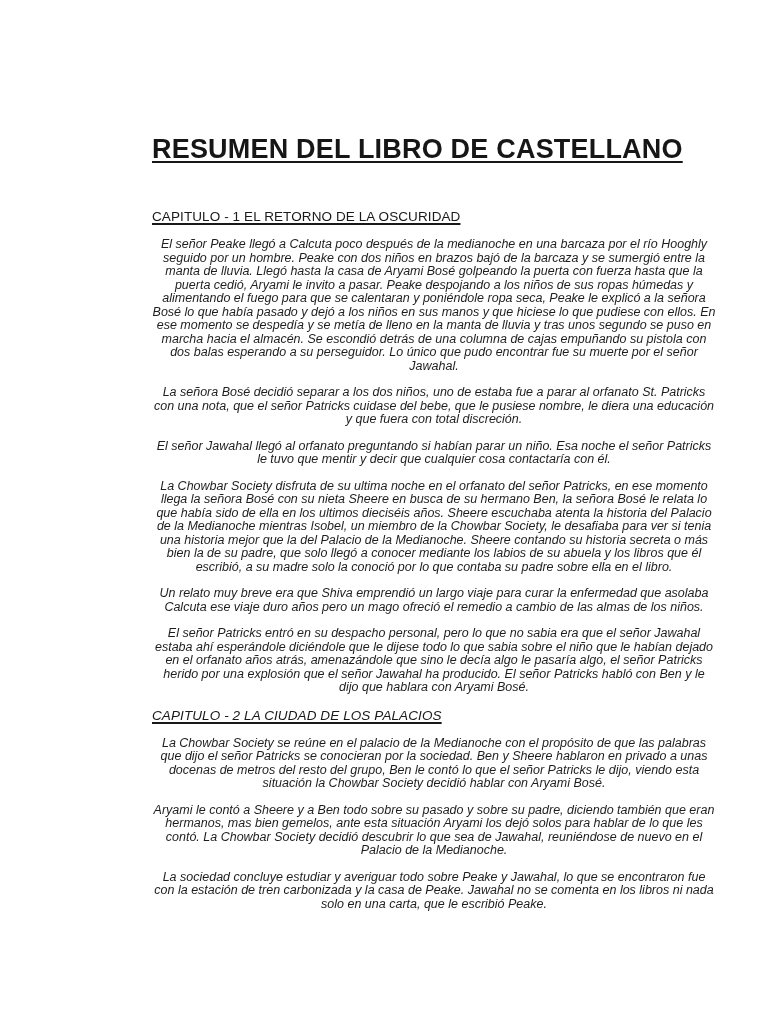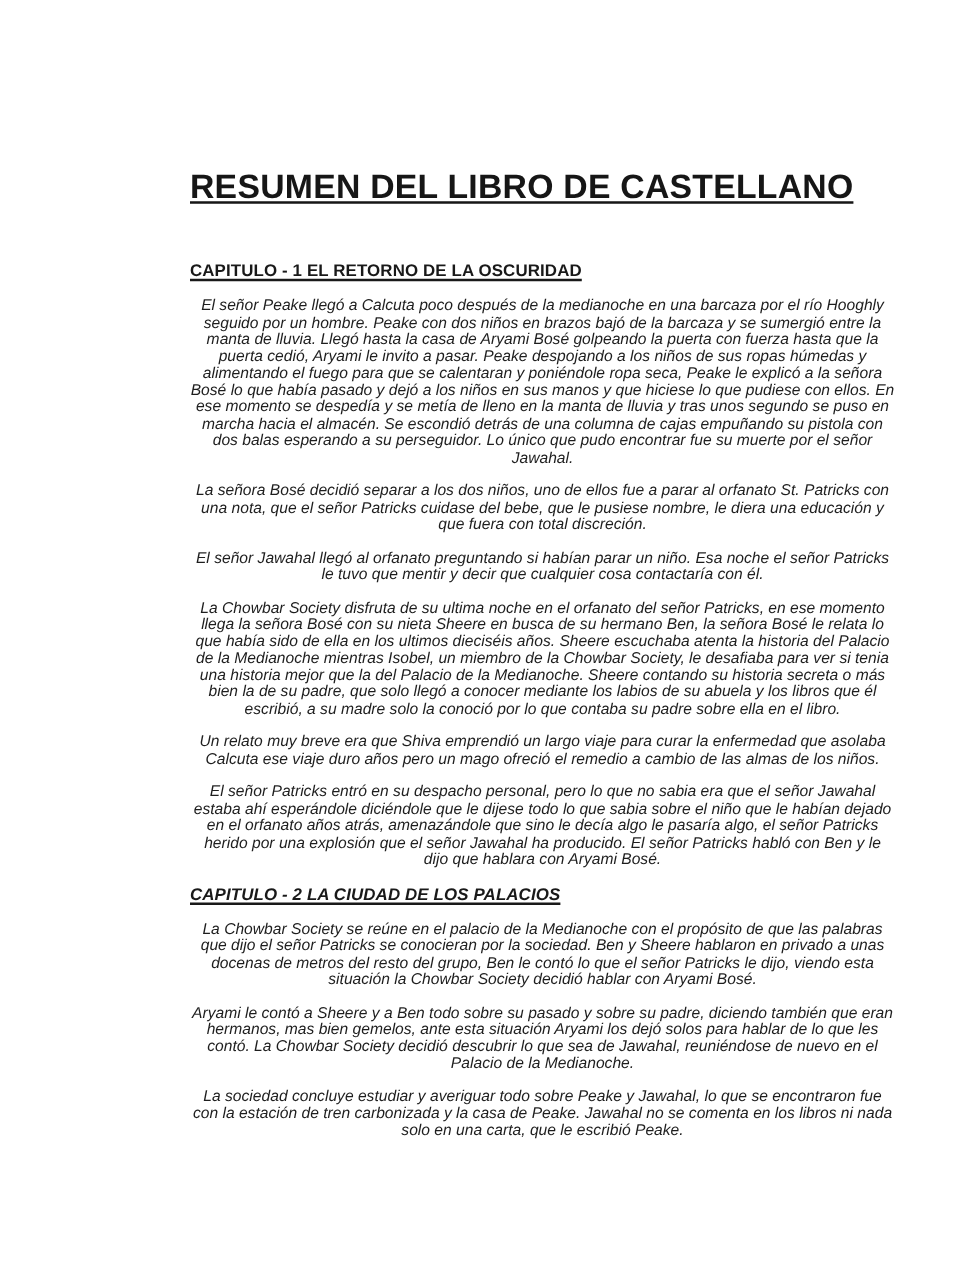--- a/index.html
+++ b/index.html
@@ -23,21 +23,21 @@
     letter-spacing: 0.2px;
     text-decoration: underline;
     text-decoration-thickness: 2px;
     text-underline-offset: 3px;
     color: #161616;
     margin: 0 0 44px 0;
     white-space: nowrap;
   }
   .chapter-heading {
     font-size: 13.5px;
-    font-weight: bold;
+    font-weight: normal;
     text-decoration: underline;
     text-decoration-thickness: 1.5px;
     text-underline-offset: 2px;
     color: #191919;
     margin: 6px 0 14px 0;
     letter-spacing: 0.1px;
   }
   .chapter-heading.italic { font-style: italic; }
   .body-para {
     font-size: 12.5px;
@@ -53,21 +53,21 @@
 </head>
 <body>
 
 <div class="page">
 
   <h1 class="doc-title">RESUMEN DEL LIBRO DE CASTELLANO</h1>
 
   <section class="section">
     <h2 class="chapter-heading">CAPITULO - 1 EL RETORNO DE LA OSCURIDAD</h2>
     <p class="body-para">El señor Peake llegó a Calcuta poco después de la medianoche en una barcaza por el río Hooghly seguido por un hombre. Peake con dos niños en brazos bajó de la barcaza y se sumergió entre la manta de lluvia. Llegó hasta la casa de Aryami Bosé golpeando la puerta con fuerza hasta que la puerta cedió, Aryami le invito a pasar. Peake despojando a los niños de sus ropas húmedas y alimentando el fuego para que se calentaran y poniéndole ropa seca, Peake le explicó a la señora Bosé lo que había pasado y dejó a los niños en sus manos y que hiciese lo que pudiese con ellos. En ese momento se despedía y se metía de lleno en la manta de lluvia y tras unos segundo se puso en marcha hacia el almacén. Se escondió detrás de una columna de cajas empuñando su pistola con dos balas esperando a su perseguidor. Lo único que pudo encontrar fue su muerte por el señor Jawahal.</p>
-    <p class="body-para">La señora Bosé decidió separar a los dos niños, uno de ellos fue a parar al orfanato St. Patricks con una nota, que el señor Patricks cuidase del bebe, que le pusiese nombre, le diera una educación y que fuera con total discreción.</p>
+    <p class="body-para">La señora Bosé decidió separar a los dos niños, uno de estaba fue a parar al orfanato St. Patricks con una nota, que el señor Patricks cuidase del bebe, que le pusiese nombre, le diera una educación y que fuera con total discreción.</p>
     <p class="body-para">El señor Jawahal llegó al orfanato preguntando si habían parar un niño. Esa noche el señor Patricks le tuvo que mentir y decir que cualquier cosa contactaría con él.</p>
   </section>
 
   <section class="section">
     <p class="body-para">La Chowbar Society disfruta de su ultima noche en el orfanato del señor Patricks, en ese momento llega la señora Bosé con su nieta Sheere en busca de su hermano Ben, la señora Bosé le relata lo que había sido de ella en los ultimos dieciséis años. Sheere escuchaba atenta la historia del Palacio de la Medianoche mientras Isobel, un miembro de la Chowbar Society, le desafiaba para ver si tenia una historia mejor que la del Palacio de la Medianoche. Sheere contando su historia secreta o más bien la de su padre, que solo llegó a conocer mediante los labios de su abuela y los libros que él escribió, a su madre solo la conoció por lo que contaba su padre sobre ella en el libro.</p>
     <p class="body-para">Un relato muy breve era que Shiva emprendió un largo viaje para curar la enfermedad que asolaba Calcuta ese viaje duro años pero un mago ofreció el remedio a cambio de las almas de los niños.</p>
     <p class="body-para">El señor Patricks entró en su despacho personal, pero lo que no sabia era que el señor Jawahal estaba ahí esperándole diciéndole que le dijese todo lo que sabia sobre el niño que le habían dejado en el orfanato años atrás, amenazándole que sino le decía algo le pasaría algo, el señor Patricks herido por una explosión que el señor Jawahal ha producido. El señor Patricks habló con Ben y le dijo que hablara con Aryami Bosé.</p>
   </section>
 
   <section class="section">

